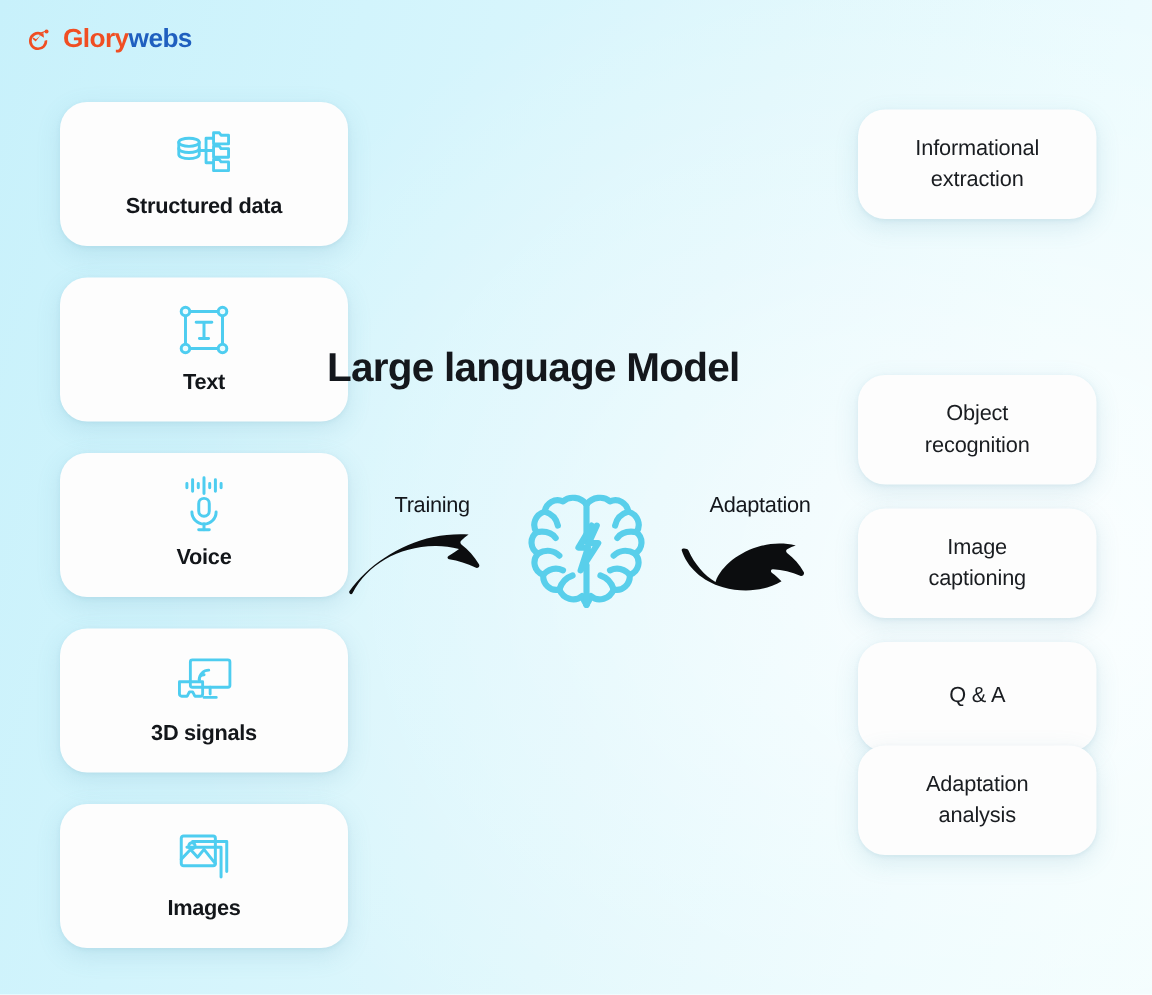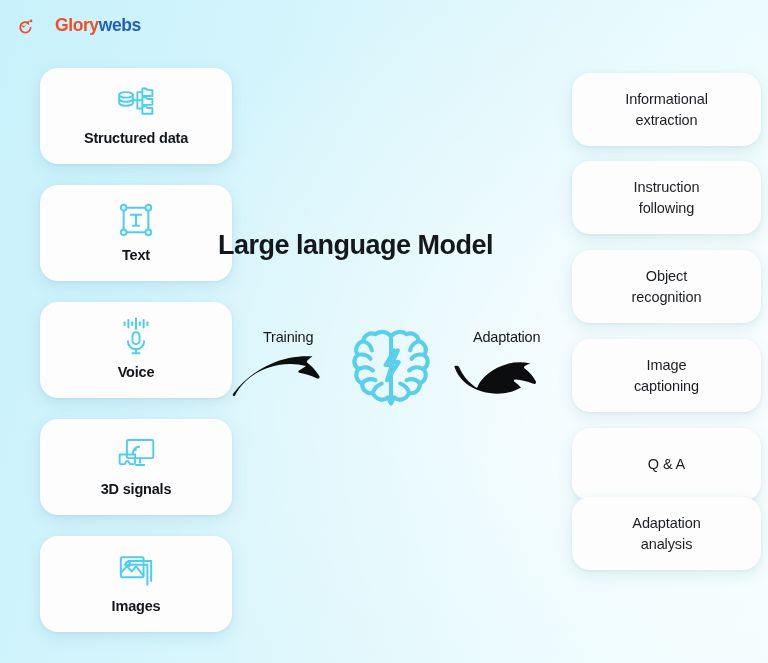--- a/index.html
+++ b/index.html
@@ -24,21 +24,21 @@
     overflow: hidden;
   }
 
   
   #logo {
     position: absolute;
     left: 17px;
     top: 17px;
     display: flex;
     align-items: center;
-    gap: 21px;
+    gap: 8px;
     user-select: none;
   }
   #logo .mark { display: block; width: 17px; height: 17px; }
   #logo .wordmark {
     font-size: 17.5px;
     font-weight: bold;
     letter-spacing: -0.4px;
     line-height: 1;
     white-space: nowrap;
   }
@@ -80,21 +80,21 @@
     color: #13161a;
     letter-spacing: -0.2px;
     text-align: center;
     line-height: 1.1;
     white-space: nowrap;
   }
 
   
   .right-card {
     left: 572px;
-    width: 189px;
+    width: 159px;
     height: 73px;
     padding: 6px 8px;
   }
   .right-card .label {
     font-size: 14.5px;
     font-weight: normal;
     color: #1a1d21;
     text-align: center;
     line-height: 1.42;
     letter-spacing: -0.1px;
@@ -257,23 +257,20 @@
   <div class="flow-arrow" id="arrow-adaptation">
     <svg viewBox="0 0 96 42">
       <path d="M2.5 5 C6 16 16 25.5 30 29.5 C44 33.5 58.5 31.8 69 25.5 C67.2 23.6 65 21.6 62.5 19.8 C61.4 19 62 17.4 63.3 17.5 C69.6 17.9 75.8 19.4 81.5 21.8 C83 22.4 84.6 20.8 83.8 19.3 C81.2 14.4 77.4 10.1 72.7 6.6 C71.8 5.9 71.9 4.6 72.8 4.1 C74.7 3 76.6 2.2 78.5 1.6 C71 -0.2 63 -0.1 55.5 1.9 C41 5.8 29 15 25 26 C17.5 21.5 11 14 7 5 C6.3 3.4 1.9 3.2 2.5 5 Z" fill="#0c0d0f"></path>
     </svg>
   </div>
 
   <div class="card right-card" style="top:73px">
     <span class="label"><span>Informational</span><br><span>extraction</span></span>
   </div>
 
-  <div class="card right-card" style="top:161px">
-    <span class="label"><span>Instruction</span><br><span>following</span></span>
-  </div>
 
   <div class="card right-card" style="top:250px">
     <span class="label"><span>Object</span><br><span>recognition</span></span>
   </div>
 
   <div class="card right-card" style="top:339px">
     <span class="label"><span>Image</span><br><span>captioning</span></span>
   </div>
 
   <div class="card right-card" style="top:428px">

